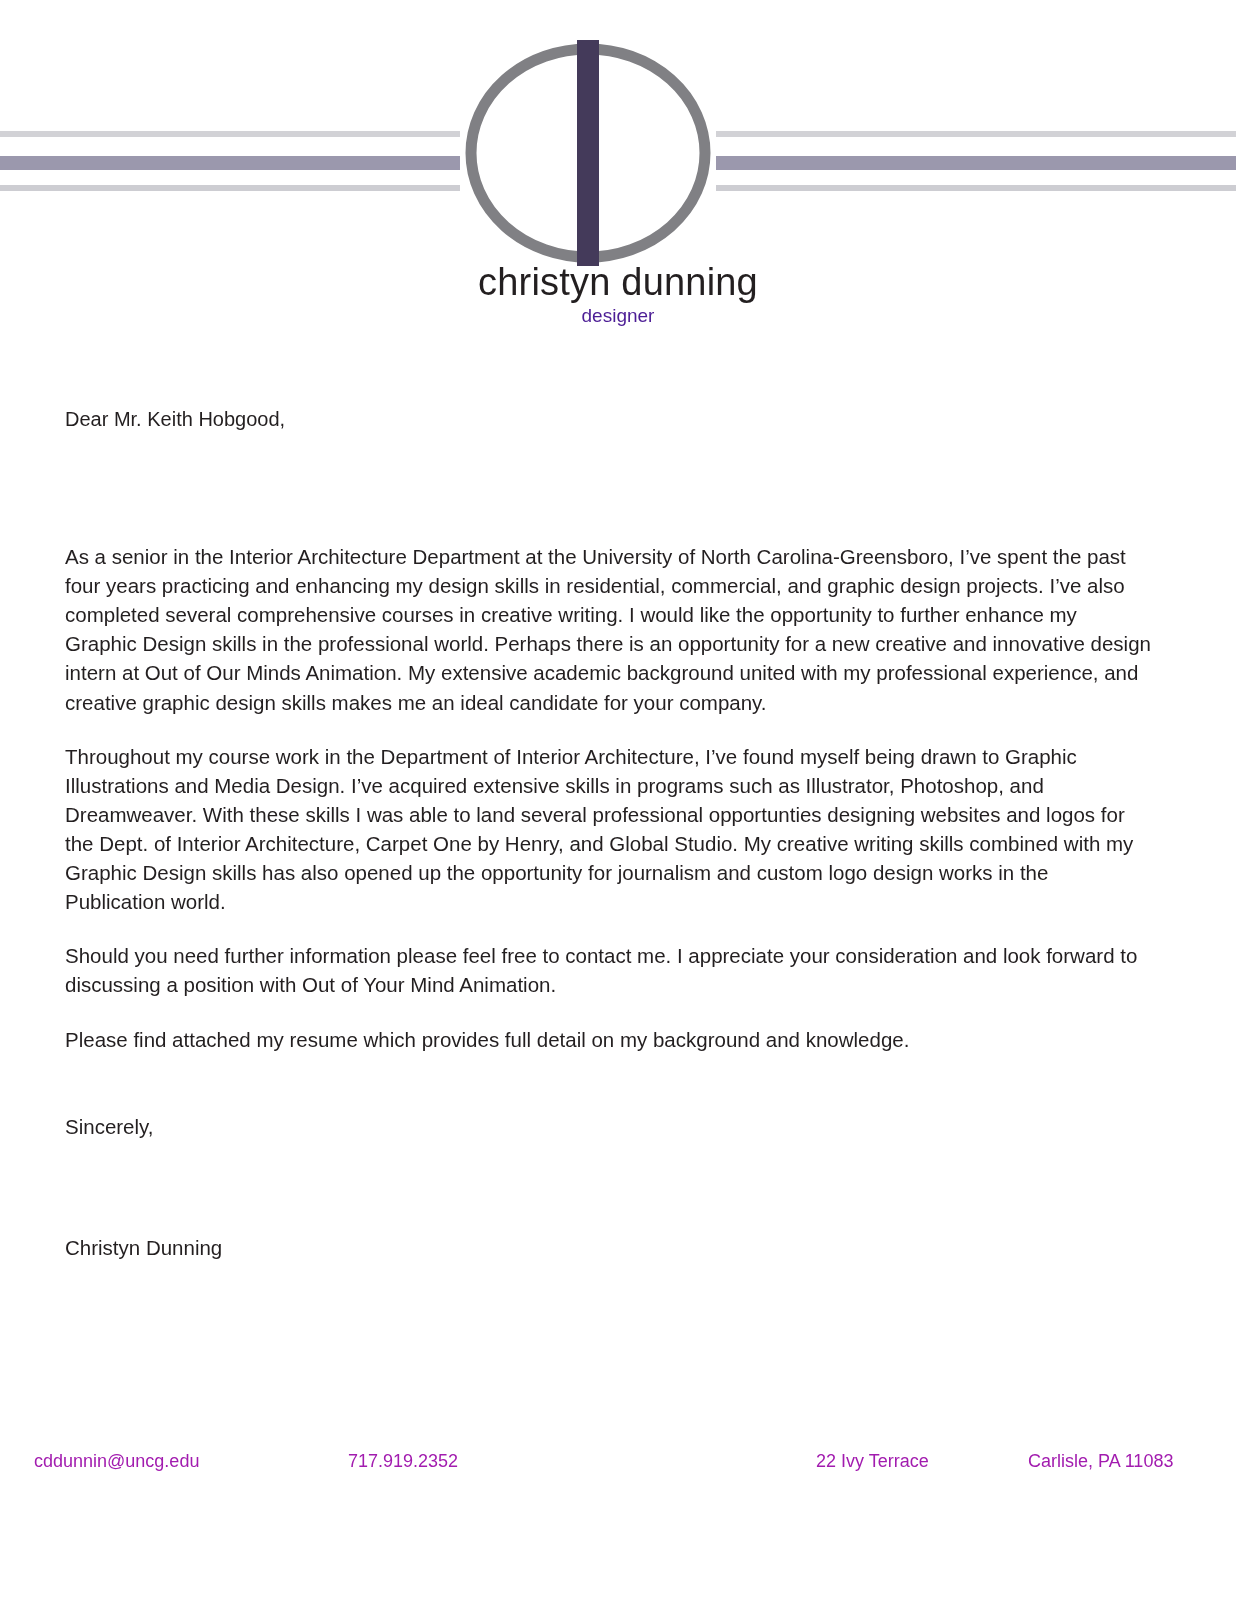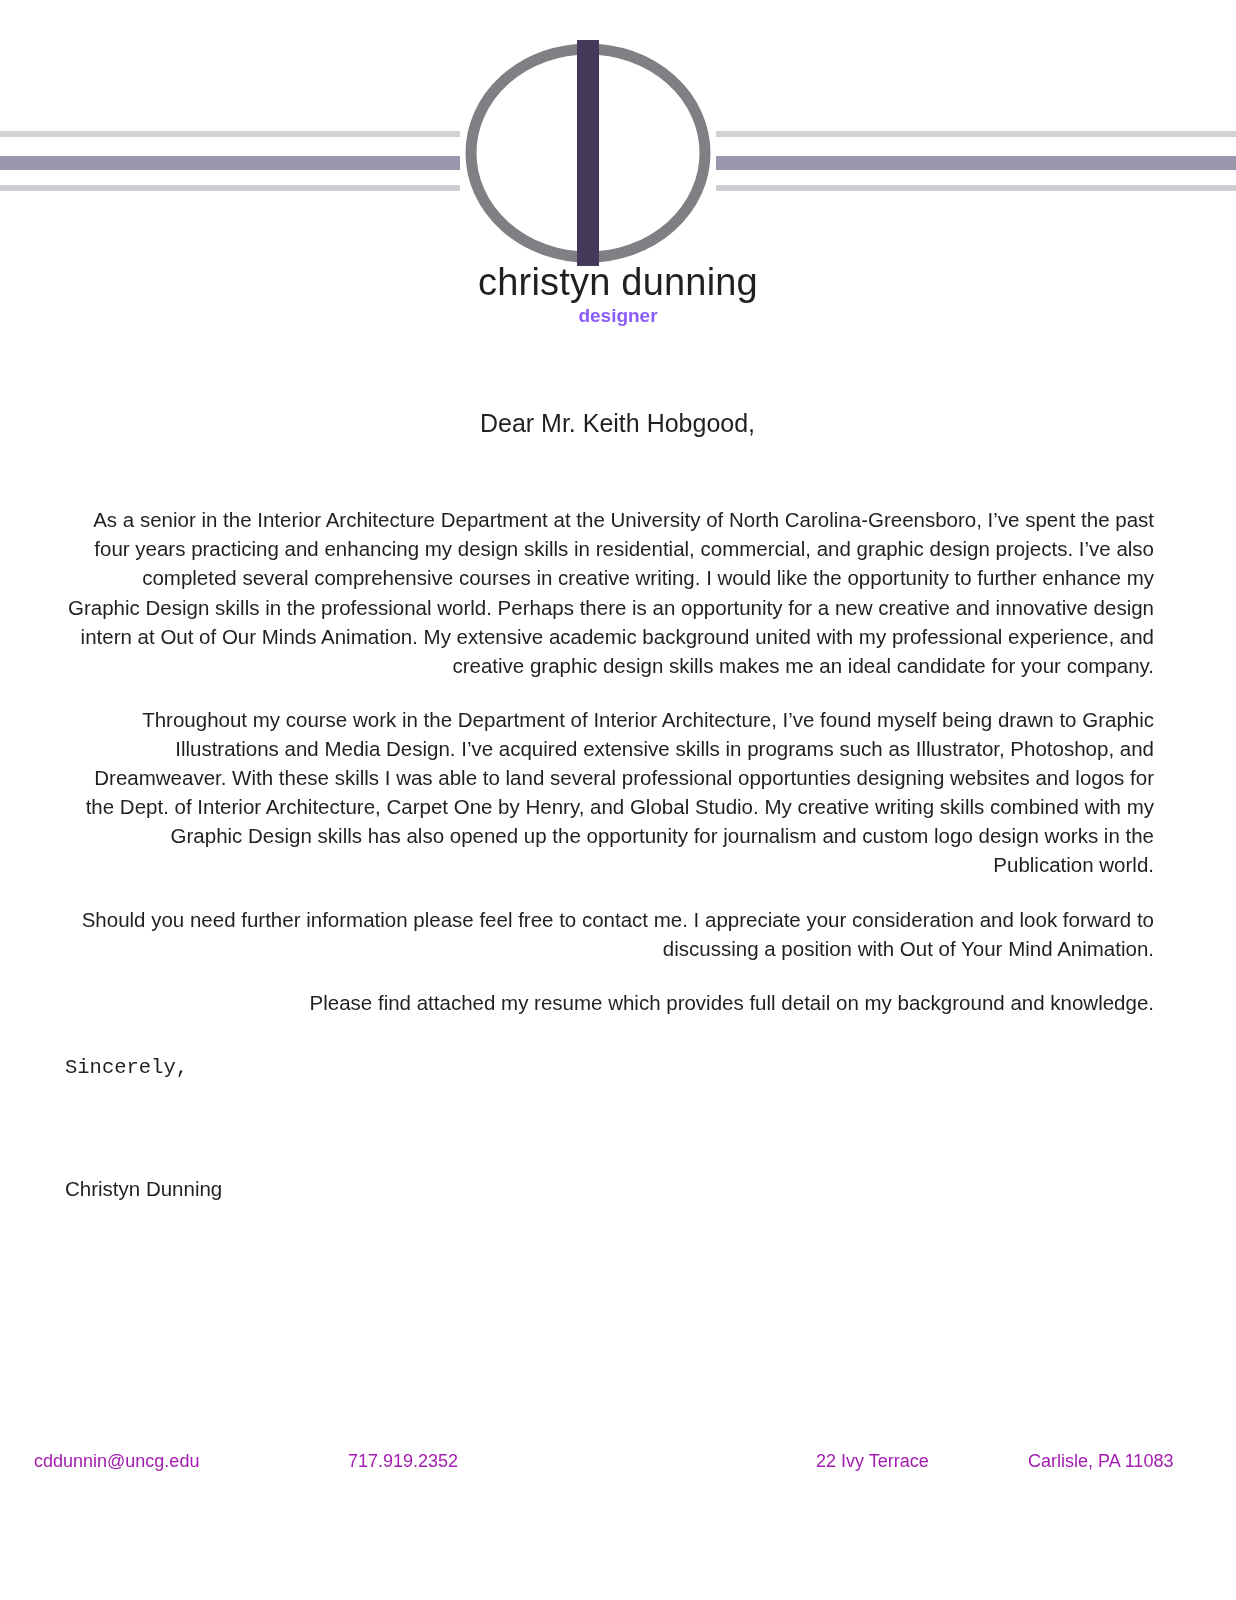--- a/index.html
+++ b/index.html
@@ -88,50 +88,48 @@
     line-height: 1.1;
     z-index: 4;
   }
   .logo-role {
     position: absolute;
     left: 0;
     top: 305px;
     width: 1236px;
     text-align: center;
     font-size: 19px;
-    font-weight: 700;
-    color: #8b5cf6;
+    font-weight: 400;
+    color: #4c1d95;
     z-index: 4;
   }
 
   
   .letter {
     position: absolute;
     left: 65px;
     top: 405px;
     width: 1105px;
   }
   .salutation {
-    font-size: 25px;
+    font-size: 20px;
     line-height: 1.45;
-    margin: 0 0 64px 0;
-    text-align: center;
+    margin: 0 0 108px 0;
   }
   .para {
     font-size: 20.5px;
     line-height: 1.42;
     margin: 0 16px 25px 0;
-    text-align: right;
+    text-align: left;
   }
   .para:last-child { margin-bottom: 0; }
   .closing {
     font-size: 20.5px;
     line-height: 1.42;
-    margin: 36px 0 0 0;
-    font-family: Liberation Mono, monospace;
+    margin: 58px 0 0 0;
   }
   .signature {
     font-size: 20.5px;
     line-height: 1.42;
     margin: 92px 0 0 0;
   }
 
   
   .footer {
     position: absolute;

